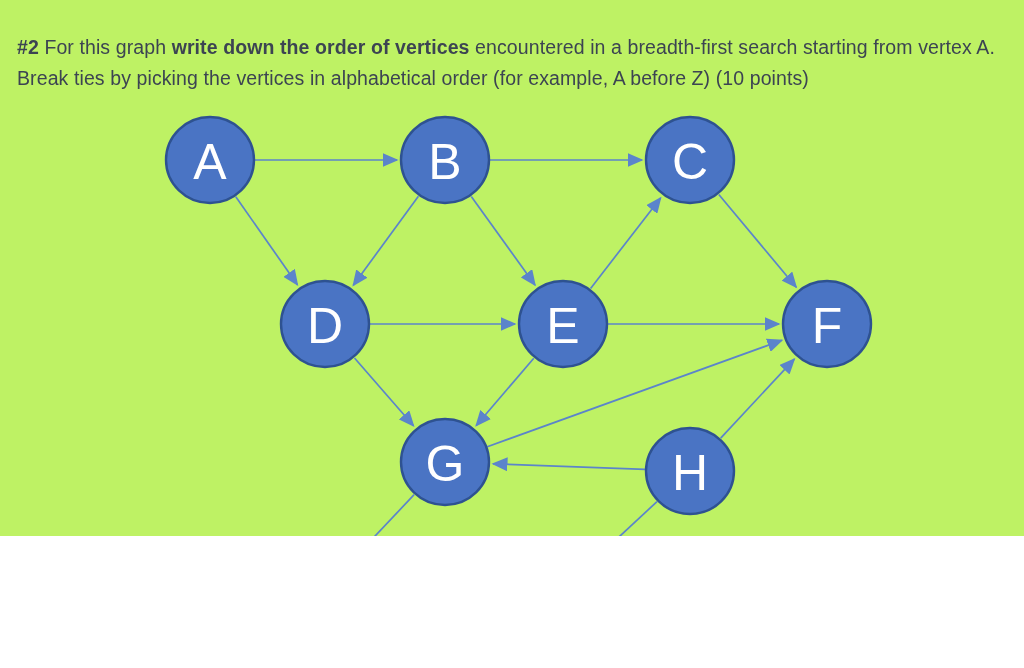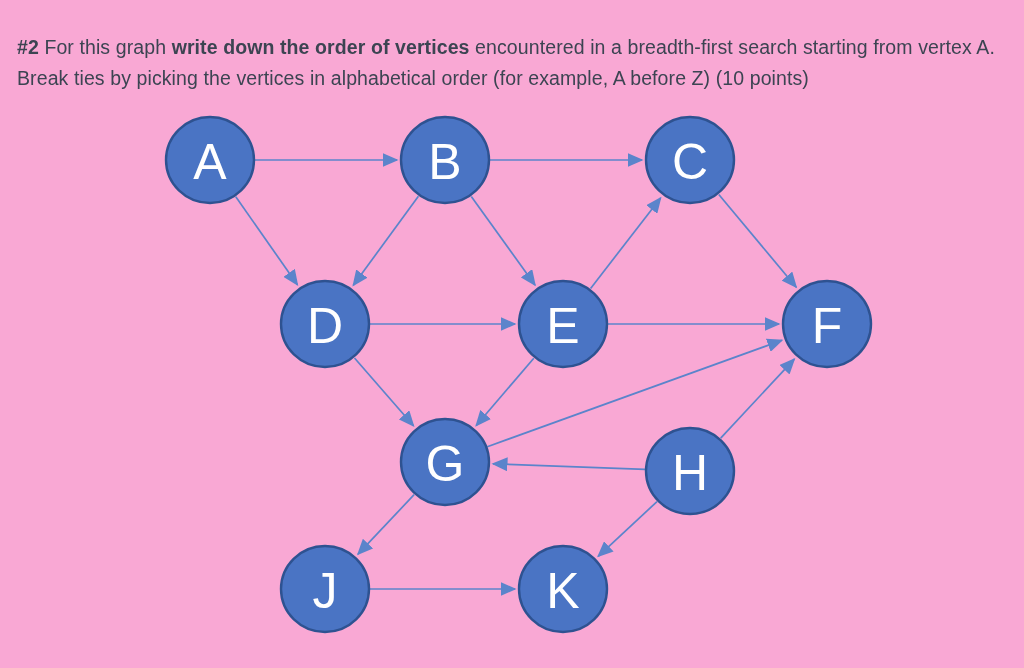--- a/index.html
+++ b/index.html
@@ -1,20 +1,20 @@
 <!DOCTYPE html>
 <html style="--text-color: #3c4452; --node-fill: #4a74c4; --node-stroke: #2e5291; --edge-color: #5b84cb; --label-color: #ffffff;"><head>
 <meta charset="utf-8">
 <style>
   html, body { margin: 0; padding: 0; background: #ffffff; }
   .page {
     position: relative;
     width: 1024px;
-    height: 668px;
-    background: #f9a8d4;
+    height: 536px;
+    background: #bef264;
     overflow: hidden;
     font-family: "Liberation Sans", sans-serif;
   }
   .question {
     position: absolute;
     left: 17px;
     top: 12px;
     width: 996px;
     font-size: 19.5px;
     line-height: 1.62;

